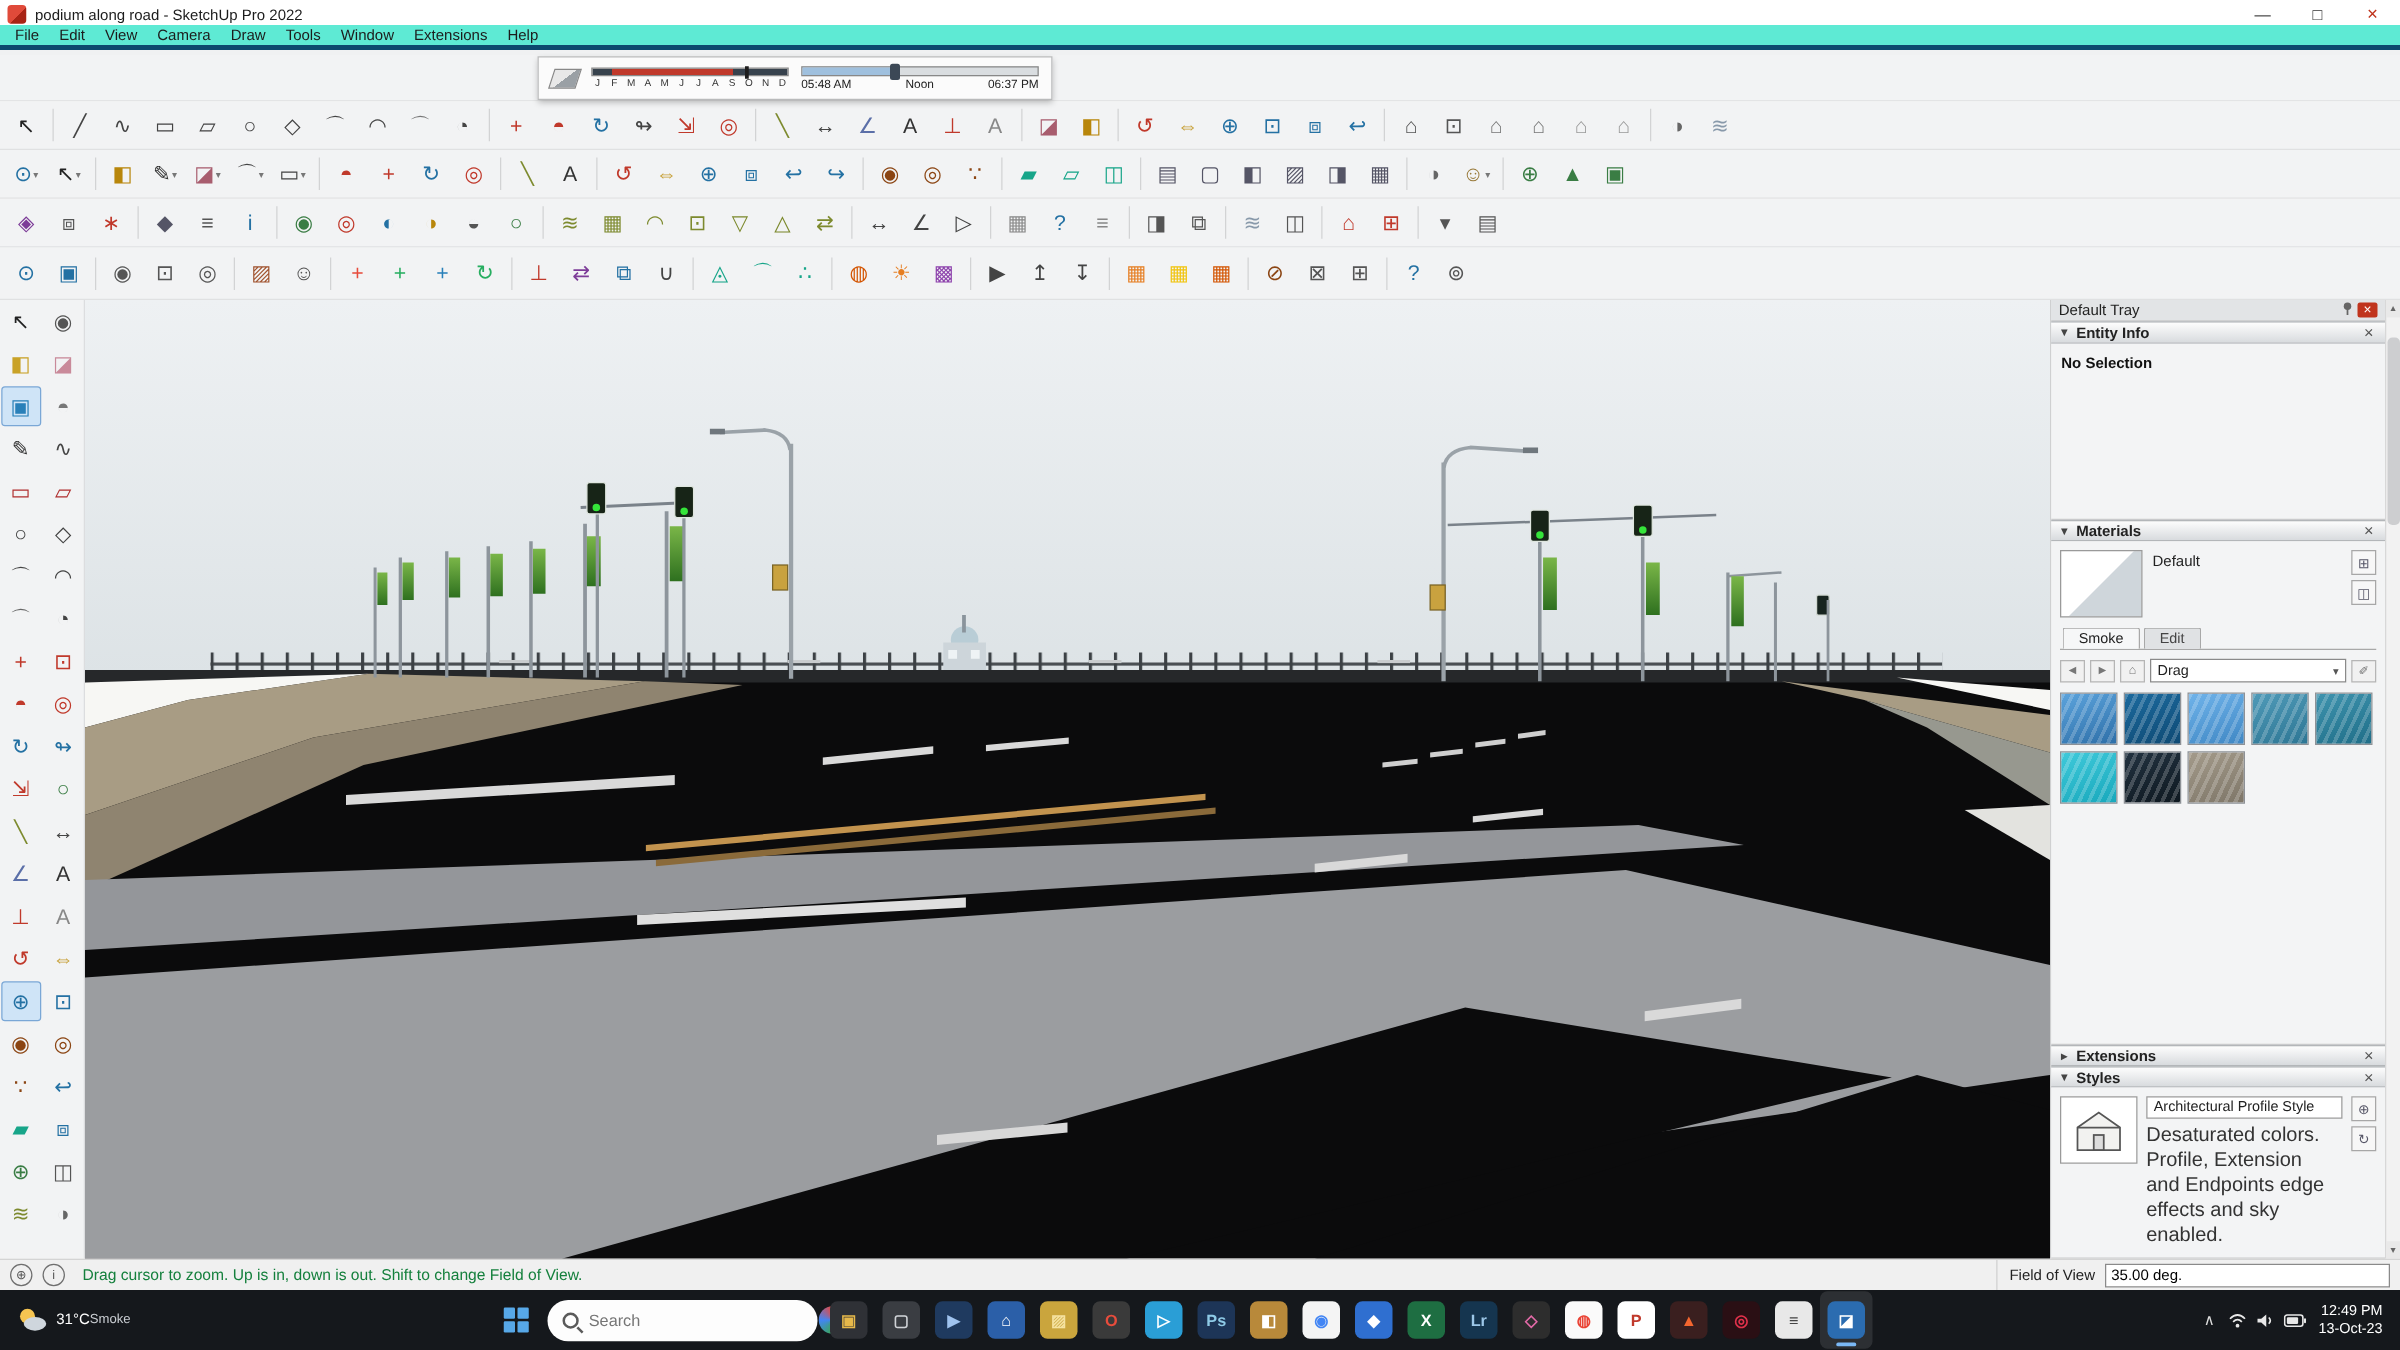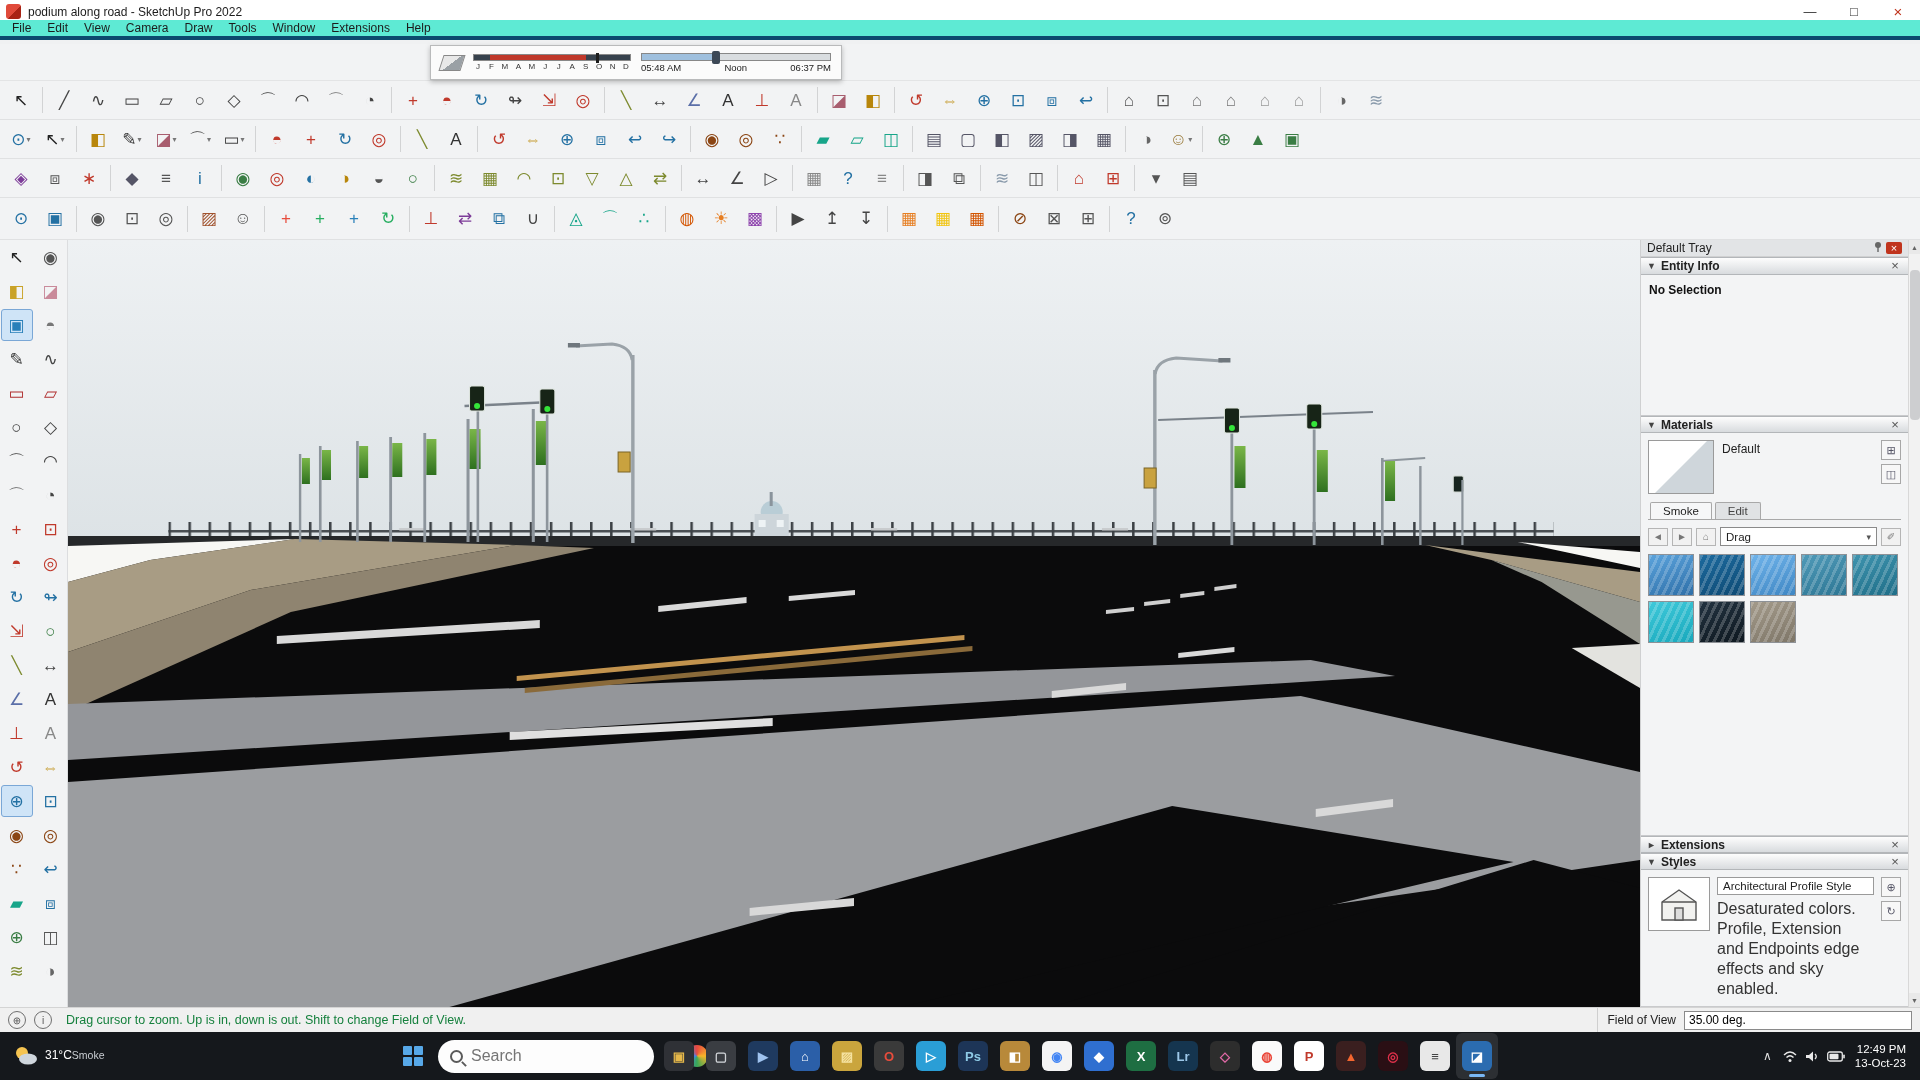--- a/index.html
+++ b/index.html
@@ -91,21 +91,21 @@
 .taskbar{position:absolute;top:1032px;left:0;right:0;height:48px;background:#15181c;display:flex;align-items:center;color:#fff}
 .weather{display:flex;align-items:center;gap:7px;padding:0 12px;height:100%}
 .wtxt{display:flex;line-height:1.15}
 .wtemp{font-size:12px}
 .wdesc{font-size:10.5px;color:#c9cdd2}
 .tb-center{display:flex;align-items:center;gap:4px;position:absolute;left:392px}
 .start{width:42px;height:40px;display:flex;align-items:center;justify-content:center;border-radius:6px}
 .start-logo{display:grid;grid-template-columns:9px 9px;grid-auto-rows:9px;gap:1.5px}
 .start-logo span{background:#57a8e8;border-radius:1px}
 .search-pill{width:216px;height:33px;border-radius:17px;background:#fdfdfd;display:flex;align-items:center;padding:0 6px 0 12px;gap:8px}
-.search-pill input{border:none;outline:none;flex:1;font-size:16px;color:#be185d;background:transparent;font-family:"Liberation Sans",sans-serif}
+.search-pill input{border:none;outline:none;flex:1;font-size:13px;color:#be185d;background:transparent;font-family:"Liberation Sans",sans-serif}
 .mag{width:13px;height:13px;border:2px solid #5a5a5a;border-radius:50%;position:relative;flex:none}
 .mag::after{content:"";position:absolute;width:6px;height:2px;background:#5a5a5a;transform:rotate(45deg);left:9px;top:11px}
 .sh-ic{width:22px;height:22px;border-radius:50%;background:conic-gradient(#e8483f,#f7b529,#3aa757,#4285f4,#e8483f);flex:none}
 .apps{display:flex;align-items:center}
 .app{width:42px;height:46px;display:flex;align-items:center;justify-content:center;position:relative;border-radius:6px}
 .app-ic{width:30px;height:30px;border-radius:6px;display:flex;align-items:center;justify-content:center;font-size:13px;font-weight:bold}
 .app.active{background:rgba(255,255,255,.10)}
 .app.active::after{content:"";position:absolute;bottom:2px;left:50%;transform:translateX(-50%);width:16px;height:3px;border-radius:2px;background:#7ab8f5}
 .tb-right{margin-left:auto;display:flex;align-items:center;gap:10px;padding-right:14px;height:100%}
 .chev{color:#ddd;font-size:12px}

